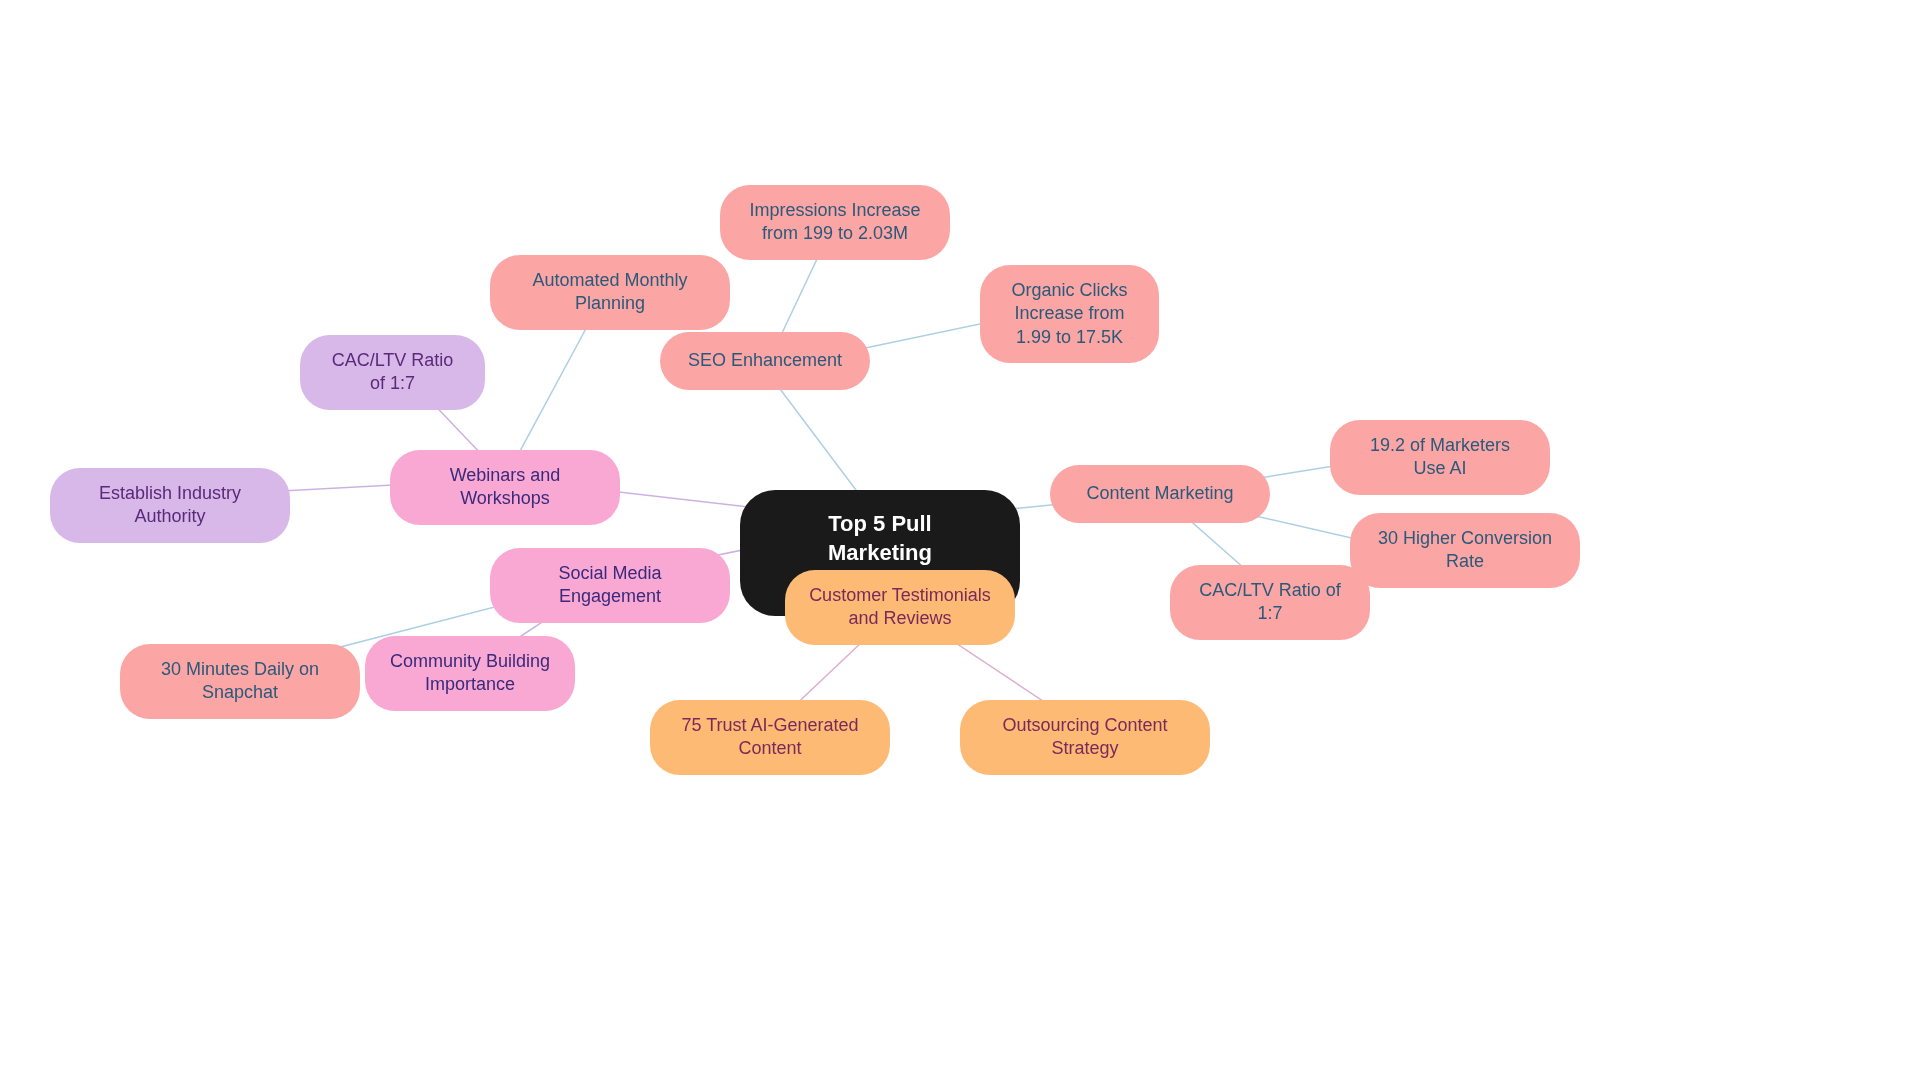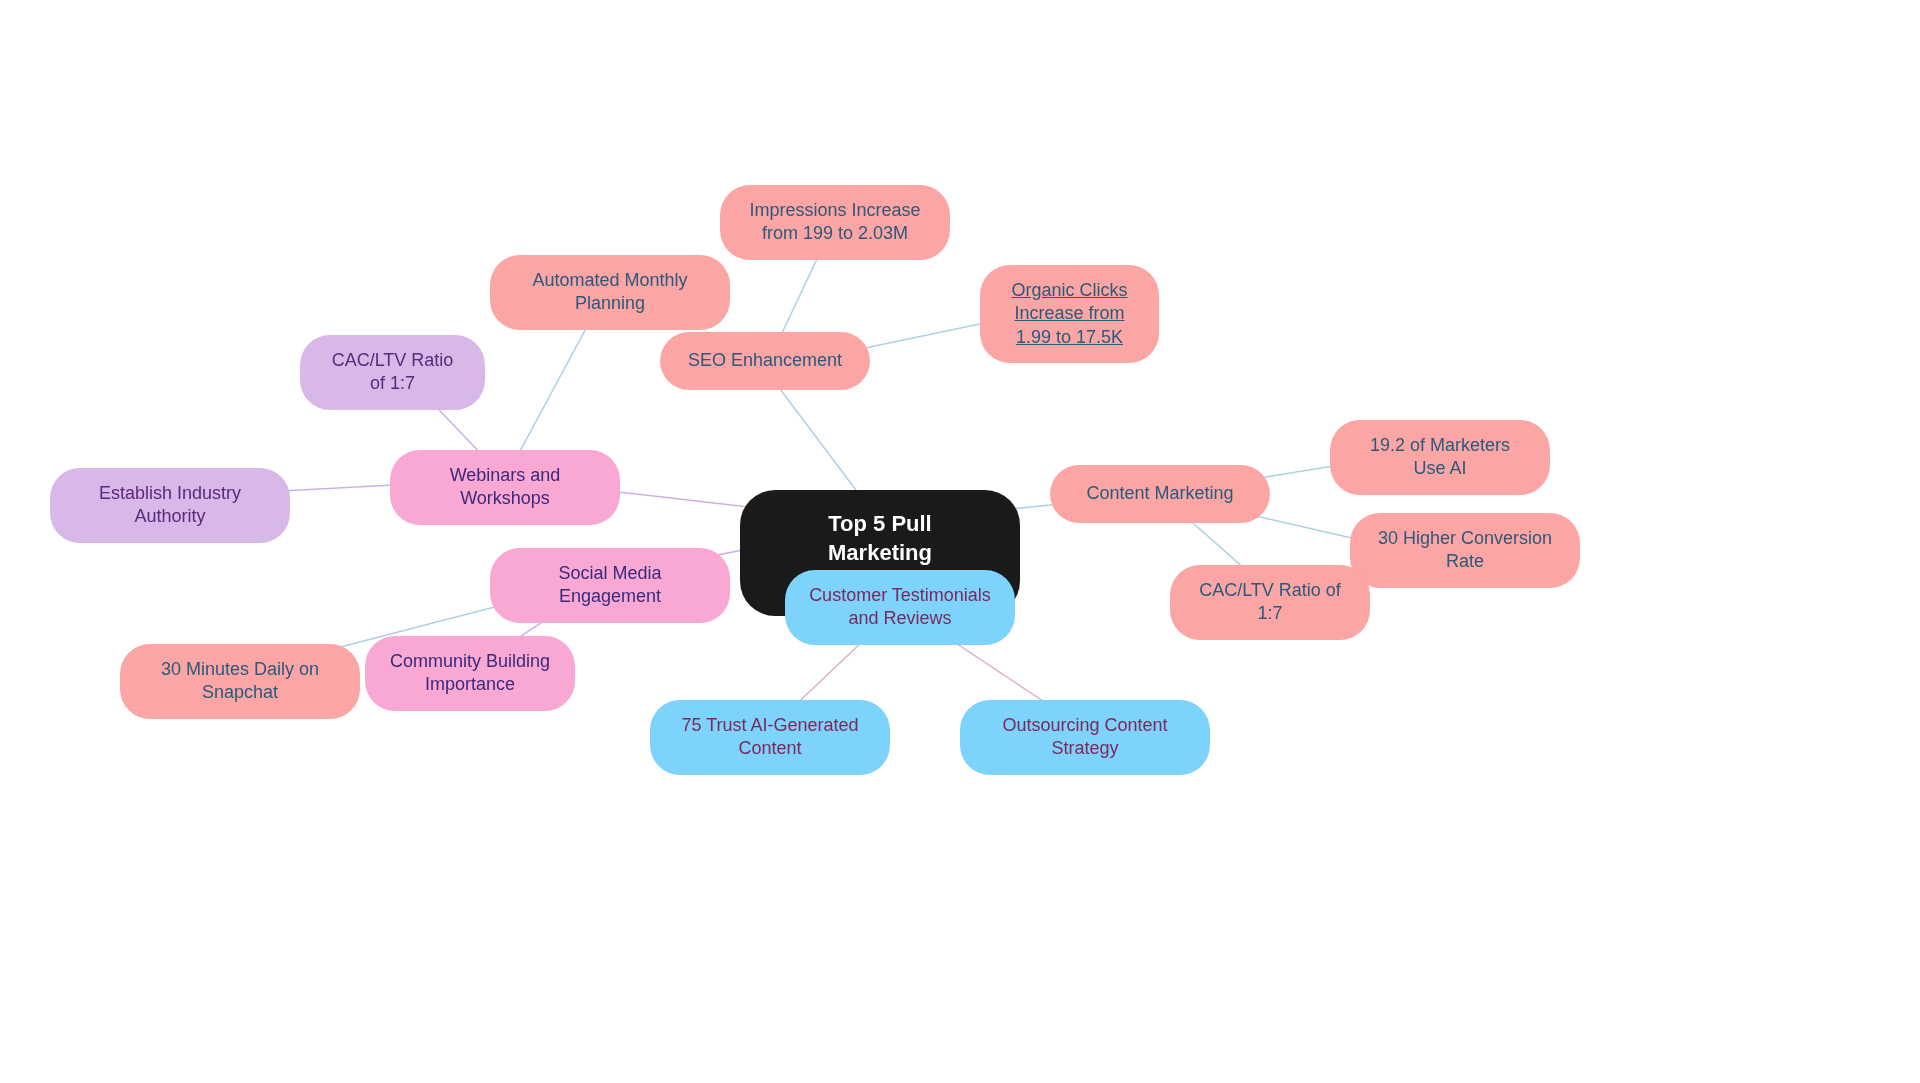--- a/index.html
+++ b/index.html
@@ -45,21 +45,21 @@
     }
     .node-blue {
       background: #fca5a5;
       color: #2a5a7a;
     }
     .node-purple {
       background: #d8b8e8;
       color: #5a2a7a;
     }
     .node-pink {
-      background: #7dd3fc;
+      background: #fdba74;
       color: #7a2a5a;
     }
     .node-light-purple {
       background: #f9a8d4;
       color: #3a2a7a;
     }
   </style>
 </head>
 <body>
 
@@ -80,21 +80,21 @@
       <line x1="610" y1="577" x2="240" y2="673" stroke="#8abcd8" stroke-width="1.5" opacity="0.7"></line>
       <line x1="610" y1="577" x2="470" y2="670" stroke="#b890d8" stroke-width="1.5" opacity="0.7"></line>
       <line x1="880" y1="522" x2="900" y2="606" stroke="#d08ab8" stroke-width="1.5" opacity="0.7"></line>
       <line x1="900" y1="606" x2="770" y2="729" stroke="#d08ab8" stroke-width="1.5" opacity="0.7"></line>
       <line x1="900" y1="606" x2="1085" y2="729" stroke="#d08ab8" stroke-width="1.5" opacity="0.7"></line>
     </svg>
   <div id="nodes-container">
       <div class="node node-center" style="left: 740px; top: 490px; width: 280px; min-height: 64px;">Top 5 Pull Marketing Strategies</div>
       <div class="node node-blue" style="left: 660px; top: 332px; width: 210px; min-height: 58px;">SEO Enhancement</div>
       <div class="node node-blue" style="left: 720px; top: 185px; width: 230px; min-height: 72px;">Impressions Increase from 199 to 2.03M</div>
-      <div class="node node-blue" style="left: 980px; top: 265px; width: 179px; min-height: 72px; text-decoration: underline;">Organic Clicks Increase from 1.99 to 17.5K</div>
+      <div class="node node-blue" style="left: 980px; top: 265px; width: 179px; min-height: 72px;">Organic Clicks Increase from 1.99 to 17.5K</div>
       <div class="node node-blue" style="left: 1050px; top: 465px; width: 220px; min-height: 58px;">Content Marketing</div>
       <div class="node node-blue" style="left: 1330px; top: 420px; width: 220px; min-height: 58px;">19.2 of Marketers Use AI</div>
       <div class="node node-blue" style="left: 1350px; top: 513px; width: 230px; min-height: 58px;">30 Higher Conversion Rate</div>
       <div class="node node-blue" style="left: 1170px; top: 565px; width: 200px; min-height: 52px;">CAC/LTV Ratio of 1:7</div>
       <div class="node node-light-purple" style="left: 390px; top: 450px; width: 230px; min-height: 58px;">Webinars and Workshops</div>
       <div class="node node-purple" style="left: 300px; top: 335px; width: 185px; min-height: 52px;">CAC/LTV Ratio of 1:7</div>
       <div class="node node-blue" style="left: 490px; top: 255px; width: 240px; min-height: 58px;">Automated Monthly Planning</div>
       <div class="node node-purple" style="left: 50px; top: 468px; width: 240px; min-height: 58px;">Establish Industry Authority</div>
       <div class="node node-light-purple" style="left: 490px; top: 548px; width: 240px; min-height: 58px;">Social Media Engagement</div>
       <div class="node node-blue" style="left: 120px; top: 644px; width: 240px; min-height: 58px;">30 Minutes Daily on Snapchat</div>

